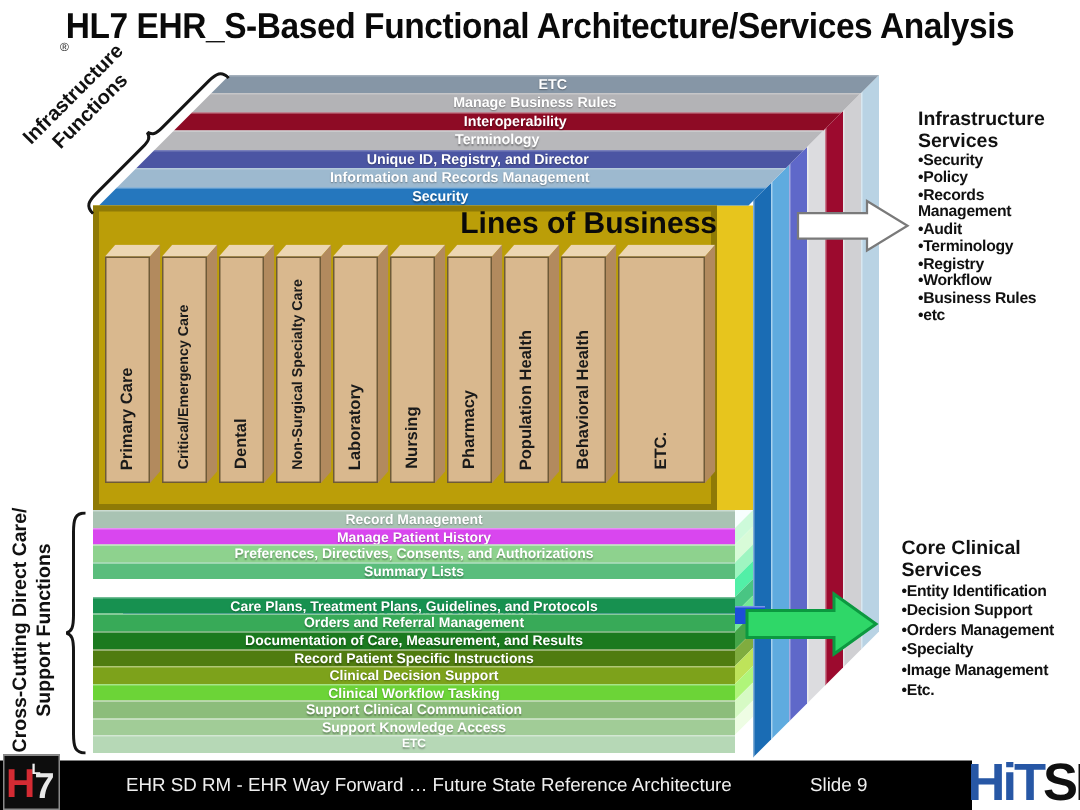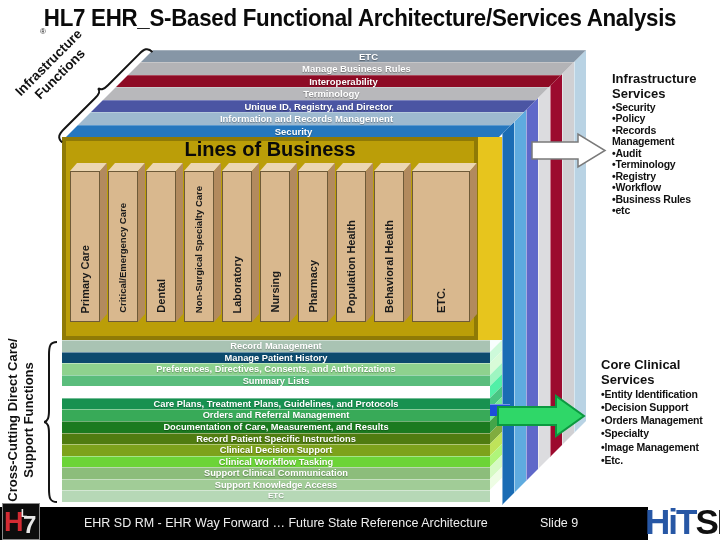--- a/index.html
+++ b/index.html
@@ -43,21 +43,21 @@
     position:absolute;top:0;bottom:0;width:12px;box-sizing:border-box;
     border-left:1px solid rgba(255,255,255,.45);
   }
 
   
   #lob-panel{
     left:62px;top:137px;width:416px;height:203px;box-sizing:border-box;
     border:4px solid #8f7a06;
   }
   #lob-title{
-    left:62px;top:138px;width:416px;text-align:center;
+    left:62px;top:138px;width:416px;text-align:right;
     font-size:20px;font-weight:bold;color:#0a0a0a;
   }
   #lob-gold-side{left:478px;top:137px;width:24px;height:203px;}
 
   #lob-columns{left:0;top:163px;width:720px;height:159px;}
   .lob-col{position:absolute;top:0;height:159px;}
   .col-top,.col-side{position:absolute;left:0;top:0;right:0;bottom:0;}
   .col-face{
     position:absolute;left:0;top:8px;height:151px;box-sizing:border-box;
     border:1px solid #6e5a38;
@@ -248,21 +248,21 @@
       <div class="col-top" style="background: rgb(236, 214, 178); clip-path: polygon(0px 8px, 7px 0px, 65px 0px, 58px 8px);"></div>
       <div class="col-side" style="background: rgb(178, 138, 94); clip-path: polygon(58px 8px, 65px 0px, 65px 151px, 58px 159px);"></div>
       <div class="col-face" style="width: 58px; background: rgb(217, 184, 142);">
         <div class="col-label" style="font-size: 11px;">ETC.</div>
       </div>
     </div>
   </div>
 
 <div class="abs" id="ccf-stack">
     <div class="ccf-row" style="top: 0px; height: 11.5714px; line-height: 10.5714px; background: rgb(169, 195, 179);">Record Management</div>
-    <div class="ccf-row" style="top: 11.5714px; height: 11.5714px; line-height: 10.5714px; background: #0c4a6e;">Manage Patient History</div>
+    <div class="ccf-row" style="top: 11.5714px; height: 11.5714px; line-height: 10.5714px; background: #d946ef;">Manage Patient History</div>
     <div class="ccf-row" style="top: 23.1429px; height: 11.5714px; line-height: 10.5714px; background: rgb(142, 210, 142);">Preferences, Directives, Consents, and Authorizations</div>
     <div class="ccf-row" style="top: 34.7143px; height: 11.5714px; line-height: 10.5714px; background: rgb(90, 189, 124);">Summary Lists</div>
     <div class="ccf-row" style="top: 64px; height: 11.5714px; line-height: 10.5714px; background: #1d4ed8; margin-left: 20px;">Management of Assessment</div>
     <div class="ccf-row" style="top: 57.8571px; height: 11.5714px; line-height: 10.5714px; background: rgb(23, 145, 80);">Care Plans, Treatment Plans, Guidelines, and Protocols</div>
     <div class="ccf-row" style="top: 69.4286px; height: 11.5714px; line-height: 10.5714px; background: rgb(56, 170, 88);">Orders and Referral Management</div>
     <div class="ccf-row" style="top: 81px; height: 11.5714px; line-height: 10.5714px; background: rgb(27, 122, 31);">Documentation of Care, Measurement, and Results</div>
     <div class="ccf-row" style="top: 92.5714px; height: 11.5714px; line-height: 10.5714px; background: rgb(80, 124, 16);">Record Patient Specific Instructions</div>
     <div class="ccf-row" style="top: 104.143px; height: 11.5714px; line-height: 10.5714px; background: rgb(125, 162, 27);">Clinical Decision Support</div>
     <div class="ccf-row" style="top: 115.714px; height: 11.5714px; line-height: 10.5714px; background: rgb(108, 212, 55);">Clinical Workflow Tasking</div>
     <div class="ccf-row" style="top: 127.286px; height: 11.5714px; line-height: 10.5714px; background: rgb(140, 189, 123);">Support Clinical Communication</div>

